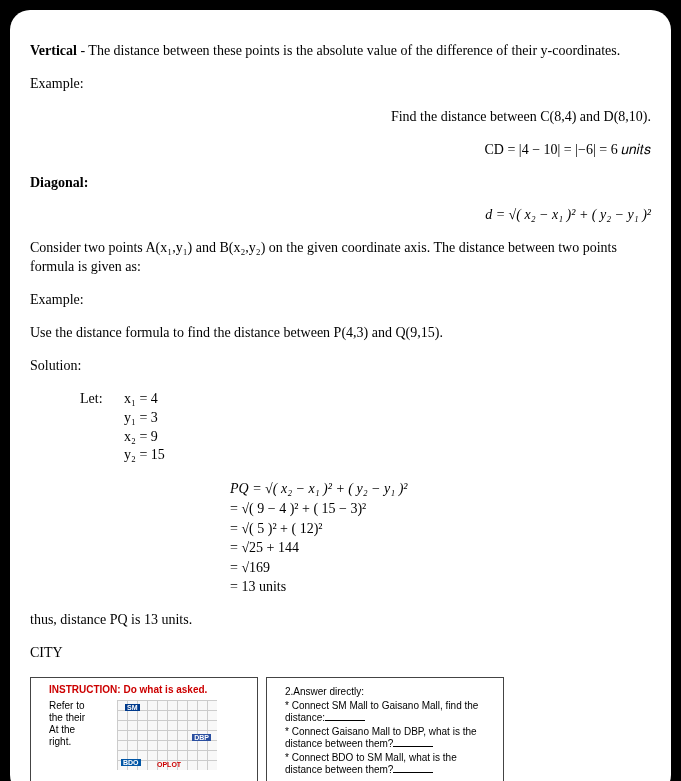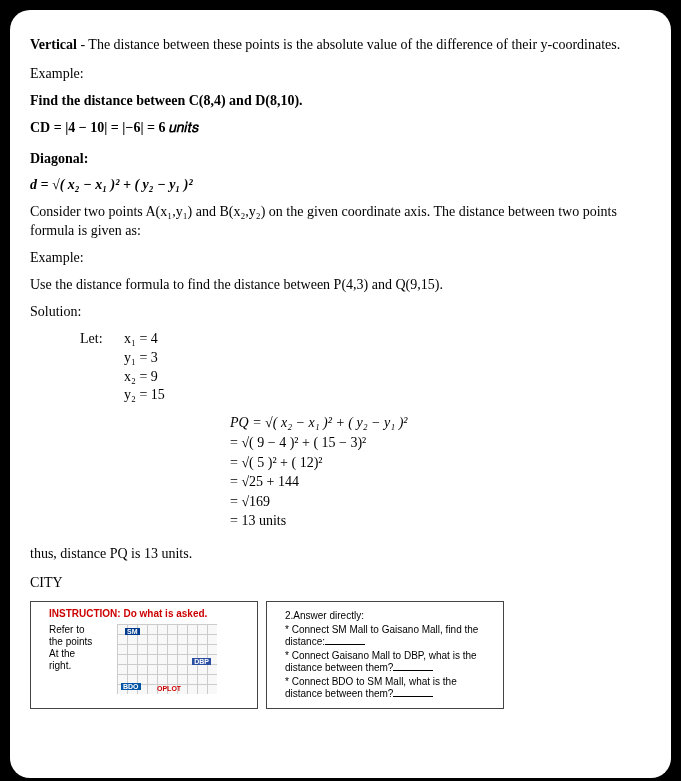--- a/index.html
+++ b/index.html
@@ -13,22 +13,22 @@
   }
   .page {
     background: #fff;
     padding: 18px 20px 10px 20px;
     border-radius: 20px;
     width: 621px;
     min-height: 740px;
     margin: 10px;
     box-sizing: content-box;
   }
-  .para { margin: 8px 0; line-height: 1.35; }
-  .center { text-align: left; font-weight: bold; }
+  .para { margin: 14px 0; line-height: 1.35; }
+  .center { text-align: right; }
   .section-title { font-weight: bold; }
   .math-line { font-family: "Times New Roman", serif; }
   .pq-block { margin-left: 200px; font-family: serif; line-height: 1.4; }
   .quiz-row {
     display: flex;
     gap: 8px;
     margin-top: 8px;
   }
   .quiz-panel {
     border: 1px solid #444;
@@ -116,21 +116,21 @@
 
   <div class="para" style="margin-top:10px">CITY</div>
 
   <div class="quiz-row">
 
     <div class="quiz-panel panel-a">
       <div class="hdr">INSTRUCTION: Do what is asked.</div>
       <div style="display:flex;gap:20px">
         <div style="width:48px">
           <div>Refer to</div>
-          <div>the points</div>
+          <div>the their</div>
           <div>At the right.</div>
         </div>
         <div class="mini-map">
           <span class="pin" style="left:8px;top:4px;background:#003a8c;color:#fff">SM</span>
           <span class="pin" style="right:6px;top:34px;background:#2a4fa0;color:#fff">DBP</span>
           <span class="pin" style="left:4px;bottom:4px;background:#0055a5;color:#fff">BDO</span>
           <span class="pin" style="left:38px;bottom:2px;color:#c00">OPLOT</span>
         </div>
       </div>
     </div>

